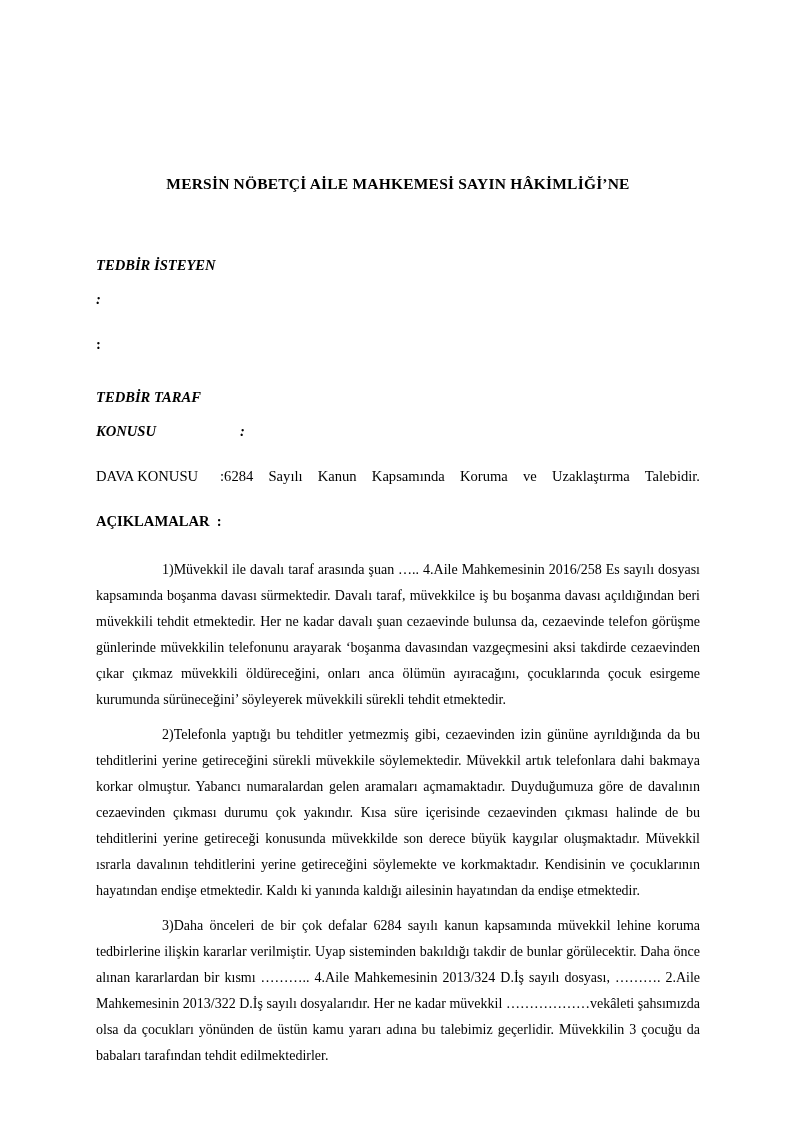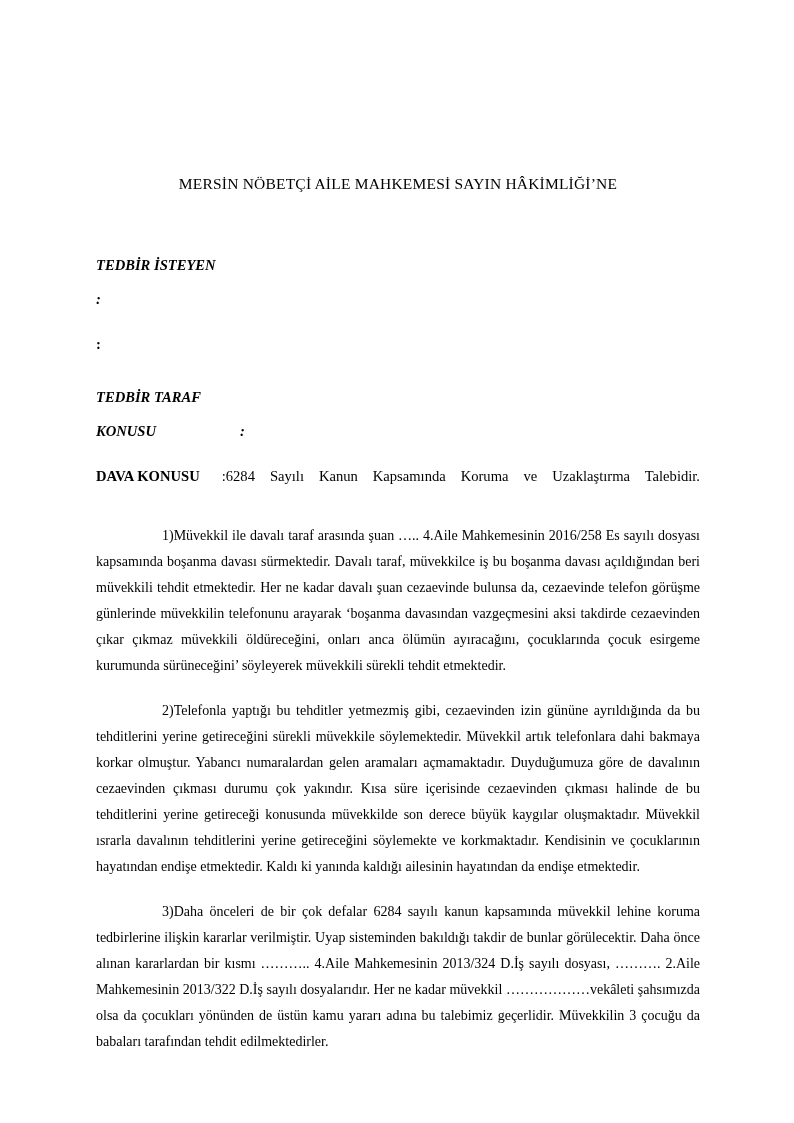--- a/index.html
+++ b/index.html
@@ -16,21 +16,21 @@
     overflow: hidden;
     font-family: "Liberation Serif", "DejaVu Serif", serif;
     color: #000000;
   }
   .doc-title {
     position: absolute;
     top: 175px;
     left: 96px;
     width: 604px;
     text-align: center;
-    font-weight: normal;
+    font-weight: bold;
     font-size: 15.5px;
     letter-spacing: 0.2px;
     white-space: nowrap;
   }
   .body-block {
     position: absolute;
     top: 248px;
     left: 96px;
     width: 604px;
   }
@@ -66,21 +66,21 @@
   .spacer-md { height: 19px; }
   .spacer-para { height: 19px; }
 
   .konusu-row {
     display: flex;
     align-items: baseline;
     font-size: 14.6px;
     line-height: 34px;
   }
   .konusu-label {
-    font-weight: bold;
+    font-weight: normal;
     flex: 0 0 auto;
     padding-right: 22px;
     white-space: pre;
   }
   .konusu-value {
     flex: 1;
     text-align: justify;
     text-align-last: justify;
     word-spacing: 2px;
     font-family: Liberation Serif, serif;
@@ -95,21 +95,21 @@
 
   p.para {
     margin: 0;
     font-size: 14px;
     line-height: 26px;
     text-align: justify;
     text-indent: 66px;
     hyphens: none;
   }
   p.para + p.para {
-    margin-top: 19px;
+    margin-top: 9px;
   }
 </style>
 </head>
 <body>
 
 <div class="page">
 
   <div class="doc-title">MERSİN NÖBETÇİ AİLE  MAHKEMESİ SAYIN HÂKİMLİĞİ’NE</div>
 
   <div class="body-block">
@@ -146,20 +146,21 @@
 
     <div class="spacer-sm"></div>
 
     <div class="konusu-row">
       <span class="konusu-label">DAVA KONUSU</span>
       <span class="konusu-value">:6284 Sayılı Kanun Kapsamında Koruma ve Uzaklaştırma Talebidir.</span>
     </div>
 
     <div class="spacer-sm"></div>
 
+    <div class="aciklamalar">AÇIKLAMALAR  :</div>
 
     <div class="spacer-para"></div>
 
     <p class="para">1)Müvekkil ile davalı taraf arasında şuan ….. 4.Aile Mahkemesinin 2016/258 Es sayılı dosyası kapsamında boşanma davası sürmektedir. Davalı taraf, müvekkilce iş bu boşanma davası açıldığından beri müvekkili tehdit etmektedir. Her ne kadar davalı şuan cezaevinde bulunsa da, cezaevinde telefon görüşme günlerinde müvekkilin telefonunu arayarak ‘boşanma davasından vazgeçmesini aksi takdirde cezaevinden çıkar çıkmaz müvekkili öldüreceğini, onları anca ölümün ayıracağını, çocuklarında çocuk esirgeme kurumunda sürüneceğini’ söyleyerek müvekkili sürekli tehdit etmektedir.</p>
     <p class="para">2)Telefonla yaptığı bu tehditler yetmezmiş gibi, cezaevinden izin gününe ayrıldığında da bu tehditlerini yerine getireceğini sürekli müvekkile söylemektedir. Müvekkil artık telefonlara dahi bakmaya korkar olmuştur. Yabancı numaralardan gelen aramaları açmamaktadır. Duyduğumuza göre de davalının cezaevinden çıkması durumu çok yakındır. Kısa süre içerisinde cezaevinden çıkması halinde de bu tehditlerini yerine getireceği konusunda müvekkilde son derece büyük kaygılar oluşmaktadır. Müvekkil ısrarla davalının tehditlerini yerine getireceğini söylemekte ve korkmaktadır. Kendisinin ve çocuklarının hayatından endişe etmektedir. Kaldı ki yanında kaldığı ailesinin hayatından da endişe etmektedir.</p>
     <p class="para">3)Daha önceleri de bir çok defalar 6284 sayılı kanun kapsamında müvekkil lehine koruma tedbirlerine ilişkin kararlar verilmiştir. Uyap sisteminden bakıldığı takdir de bunlar görülecektir. Daha önce alınan kararlardan bir kısmı ……….. 4.Aile Mahkemesinin 2013/324 D.İş sayılı dosyası, ………. 2.Aile Mahkemesinin 2013/322 D.İş sayılı dosyalarıdır. Her ne kadar müvekkil ………………vekâleti şahsımızda olsa da çocukları yönünden de üstün kamu yararı adına bu talebimiz geçerlidir. Müvekkilin 3 çocuğu da babaları tarafından tehdit edilmektedirler.</p>
 
   </div>
 </div>
 

